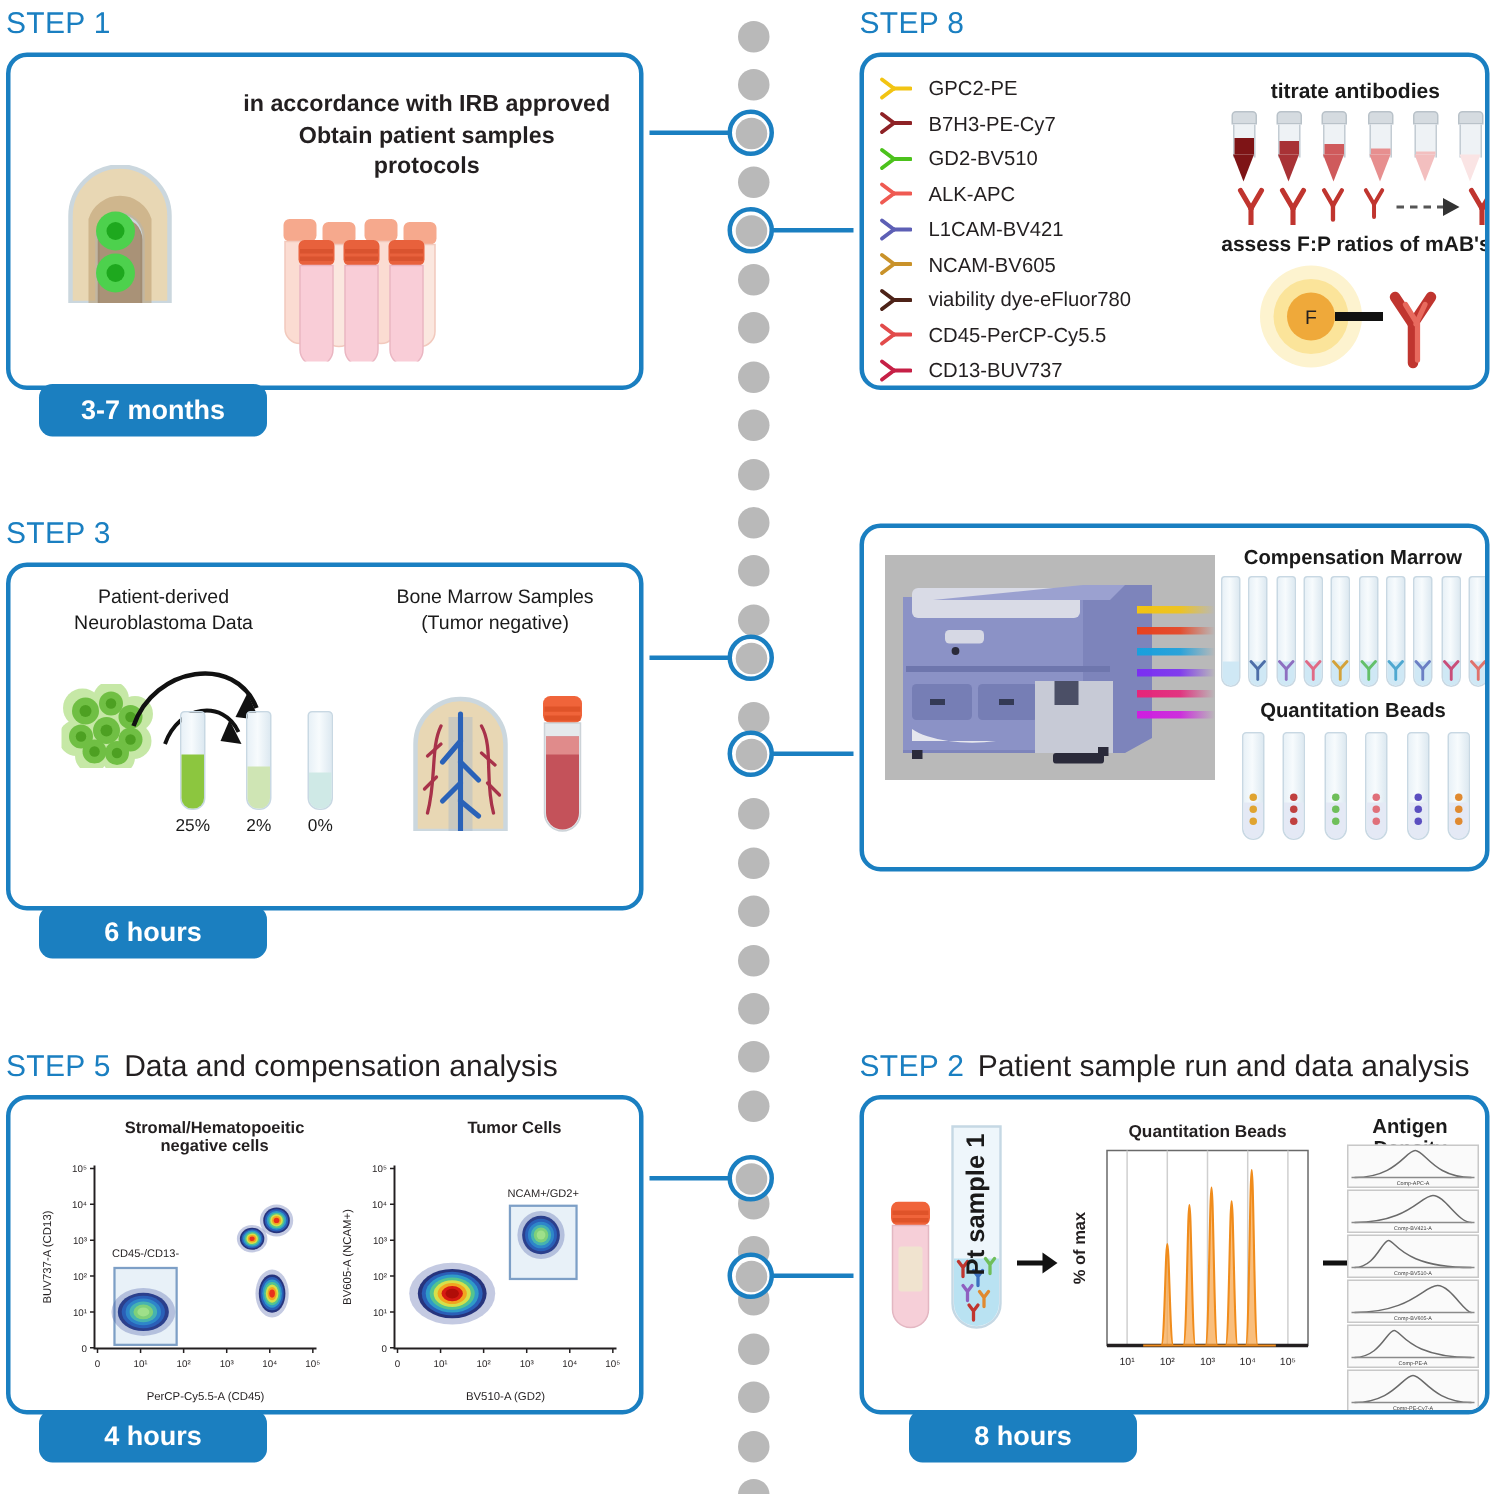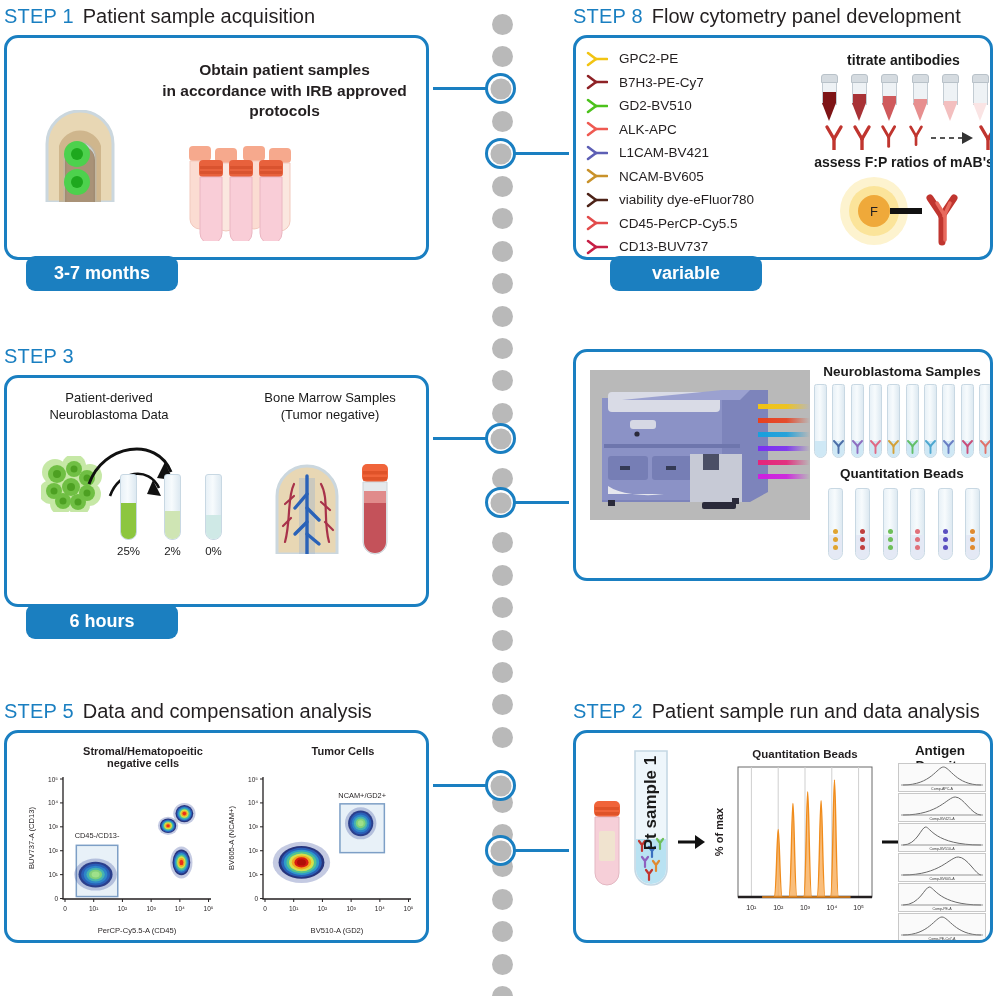--- a/index.html
+++ b/index.html
@@ -102,26 +102,25 @@
     <div class="tl-conn" style="top:784px;left:-50px;width:53px;"></div>
     <div class="tl-ring" style="top:835px">
       <i></i>
     </div>
     <div class="tl-conn" style="top:849px;left:32px;width:54px;"></div>
   </div>
 
 <div class="step" style="left:4px;top:2px;width:440px;">
   <div class="step-head">
     <span class="step-num">STEP 1</span>
-    <span class="step-title">Patient sample acquisition</span>
   </div>
   <div class="card" style="width:425px;height:225px;margin-top:7px;">
     <div class="abs" style="left:140px;top:22px;width:275px;text-align:center;font-size:15.5px;font-weight:bold;line-height:1.33;color:#231f20;">
+      <div>in accordance with IRB approved</div>
       <div>Obtain  patient samples</div>
-      <div>in accordance with IRB approved</div>
       <div>protocols</div>
     </div>
 
     <svg class="abs" style="left:30px;top:72px;" width="86" height="92" viewBox="0 0 86 92">
       <path d="M10 92 V34 A33 33 0 0 1 76 34 V92 H58 V48 A15 15 0 0 0 28 48 V92 Z" fill="#e8d7b4" stroke="#cbd7de" stroke-width="3"></path>
       <path d="M28 50 V92 H58 V50 A15 15 0 0 0 28 50 Z" fill="#9a7f5f" opacity=".85"></path>
       <path d="M22 36 A22 22 0 0 1 64 36 V92 H58 V48 A15 15 0 0 0 28 48 V92 H22 Z" fill="#b99a6e" opacity=".55"></path>
       <circle cx="40" cy="44" r="13" fill="#4dd14d"></circle>
         <circle cx="40" cy="44" r="6" fill="#1ea81e"></circle>
       <circle cx="40" cy="72" r="13" fill="#4dd14d"></circle>
@@ -168,21 +167,20 @@
         </g>
       </g>
     </svg>
   </div>
   <div class="badge" style="left:22px;top:254px;width:152px;height:35px;">3-7 months</div>
 </div>
 
 <div class="step" style="left:573px;top:2px;width:423px;">
   <div class="step-head">
     <span class="step-num">STEP 8</span>
-    <span class="step-title">Flow cytometry panel development</span>
   </div>
   <div class="card" style="width:420px;height:225px;margin-top:7px;">
     <div class="abs" id="ab-list" style="left:10px;top:9px;">
         <div class="ab-row">
           <span style="display:flex;width:26px;">
             <svg width="22" height="16" viewBox="0 0 22 16">
               <g stroke="#f2c413" stroke-width="2.6" fill="none" stroke-linecap="round">
                 <path d="M21 8 H10"></path>
                 <path d="M10 8 L2 2"></path>
                 <path d="M10 8 L2 14"></path>
@@ -370,21 +368,20 @@
           <path d="M104 40 L92 22"></path>
           <path d="M104 40 L116 22"></path>
       </g>
       <g stroke="#e86a5e" stroke-width="3.5" fill="none" stroke-linecap="round">
         <path d="M107 64 V41"></path>
           <path d="M99 27 L107 40"></path>
           <path d="M112 27 L106 40"></path>
       </g>
     </svg>
   </div>
-  <div class="badge" style="left:37px;top:254px;width:152px;height:35px;">variable</div>
 </div>
 
 <div class="step" style="left:4px;top:342px;width:440px;">
   <div class="step-head">
     <span class="step-num">STEP 3</span>
   </div>
   <div class="card" style="width:425px;height:232px;margin-top:7px;">
     <div class="abs" style="left:22px;top:12px;width:160px;text-align:center;font-size:13px;line-height:1.3;">
       <div>Patient-derived</div>
       <div>Neuroblastoma Data</div>
@@ -562,21 +559,21 @@
                 <stop offset="0" stop-color="#cf1fe0"></stop>
                 <stop offset="0.55" stop-color="#cf1fe0" stop-opacity="0.9"></stop>
                 <stop offset="1" stop-color="#cf1fe0" stop-opacity="0"></stop>
               </linearGradient>
             </defs>
             <rect x="168" y="104" width="52" height="5" fill="url(#lg5)"></rect>
           </g>
       </svg>
     </div>
 
-    <div class="abs ul bold" style="left:238px;top:12px;width:176px;text-align:center;font-size:13.5px;">Neuroblastoma Samples</div>
+    <div class="abs ul bold" style="left:238px;top:12px;width:176px;text-align:center;font-size:13.5px;">Compensation Marrow</div>
     <div class="abs" id="comp-tubes" style="left:238px;top:32px;width:178px;display:flex;justify-content:space-between;">
         <div style="position:relative;width:13px;height:74px;">
           <div class="tube" style="width:13px;height:74px;">
             <div class="glass"></div>
             <div class="fill" style="height:22%;background:#cfe8f5;"></div>
           </div>
         </div>
         <div style="position:relative;width:13px;height:74px;">
           <div class="tube" style="width:13px;height:74px;">
             <div class="glass"></div>
@@ -868,20 +865,21 @@
           <ellipse cx="78.48" cy="119.39999999999999" rx="4.473299999999999" ry="3.2116499999999997" fill="#b00d08"></ellipse>
           <ellipse cx="137.68" cy="80.36" rx="15.725" ry="16.0125" fill="#3a4f9e" opacity="0.30"></ellipse>
           <ellipse cx="137.68" cy="80.36" rx="12.58" ry="12.809999999999999" fill="#2b3f8c"></ellipse>
           <ellipse cx="137.68" cy="80.36" rx="10.651066666666667" ry="10.845799999999999" fill="#2a5fb8"></ellipse>
           <ellipse cx="137.68" cy="80.36" rx="8.722133333333334" ry="8.881599999999999" fill="#2e86c9"></ellipse>
           <ellipse cx="137.68" cy="80.36" rx="6.793200000000001" ry="6.9174" fill="#46b3b0"></ellipse>
           <ellipse cx="137.68" cy="80.36" rx="4.864266666666667" ry="4.9532" fill="#7fd07a"></ellipse>
           <ellipse cx="137.68" cy="80.36" rx="2.935333333333333" ry="2.988999999999999" fill="#9fe08a"></ellipse>
         </svg></div>
   </div>
+  <div class="badge" style="left:22px;top:243px;width:152px;height:35px;">4 hours</div>
 </div>
 
 <div class="step" style="left:573px;top:697px;width:423px;">
   <div class="step-head">
     <span class="step-num">STEP 2</span>
     <span class="step-title">Patient sample run and data analysis</span>
   </div>
   <div class="card" style="width:420px;height:213px;margin-top:7px;">
 
     <svg class="abs" style="left:14px;top:68px;" width="34" height="86" viewBox="0 0 34 86">
@@ -957,13 +955,14 @@
         <div style="position:relative;width:86px;height:27px;border:1px solid #c8c8c8;background:#fafafa;margin-bottom:1px;"><svg width="86" height="27" viewBox="0 0 86 27">
             <path d="M4 21 C20.8 21 25.61 3 30.42 3 C35.230000000000004 3 40.040000000000006 21 82 21" fill="none" stroke="#6a6a6a" stroke-width="1"></path>
             <path d="M2 21 H84" stroke="#8a8a8a" stroke-width="0.9"></path>
           </svg><div style="position:absolute;left:0;right:0;bottom:0px;text-align:center;font-size:3.6px;color:#3a3a3a;">Comp-PE-A</div></div>
         <div style="position:relative;width:86px;height:27px;border:1px solid #c8c8c8;background:#fafafa;margin-bottom:1px;"><svg width="86" height="27" viewBox="0 0 86 27">
             <path d="M4 21 C29.68 21 36.34 3 43 3 C49.66 3 56.32 21 82 21" fill="none" stroke="#6a6a6a" stroke-width="1"></path>
             <path d="M2 21 H84" stroke="#8a8a8a" stroke-width="0.9"></path>
           </svg><div style="position:absolute;left:0;right:0;bottom:0px;text-align:center;font-size:3.6px;color:#3a3a3a;">Comp-PE-Cy7-A</div></div>
       </div>
   </div>
+  <div class="badge" style="left:33px;top:243px;width:152px;height:35px;">8 hours</div>
 </div>
 
 </body></html>

